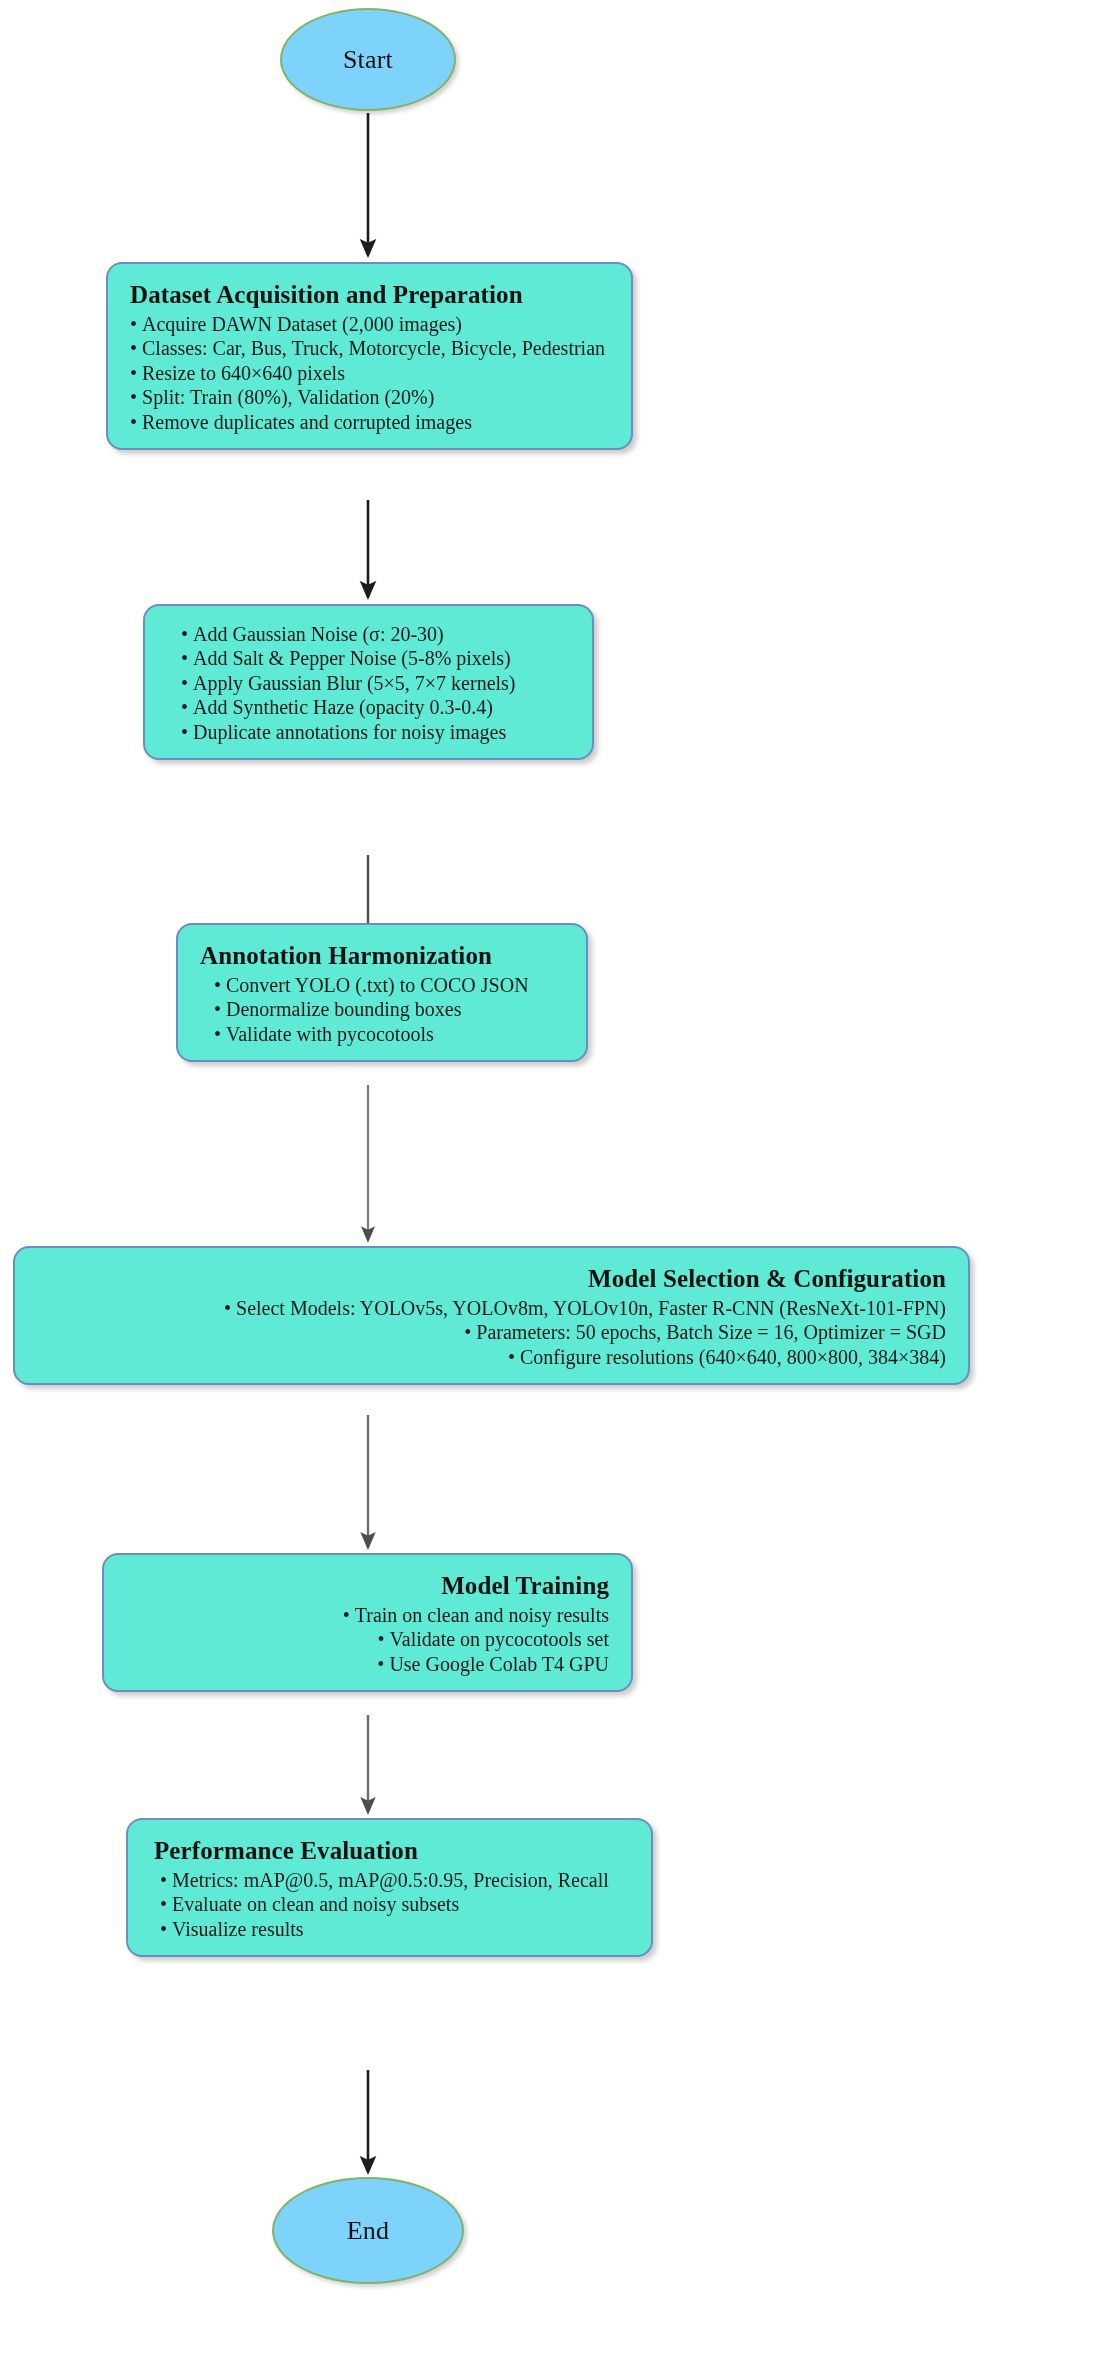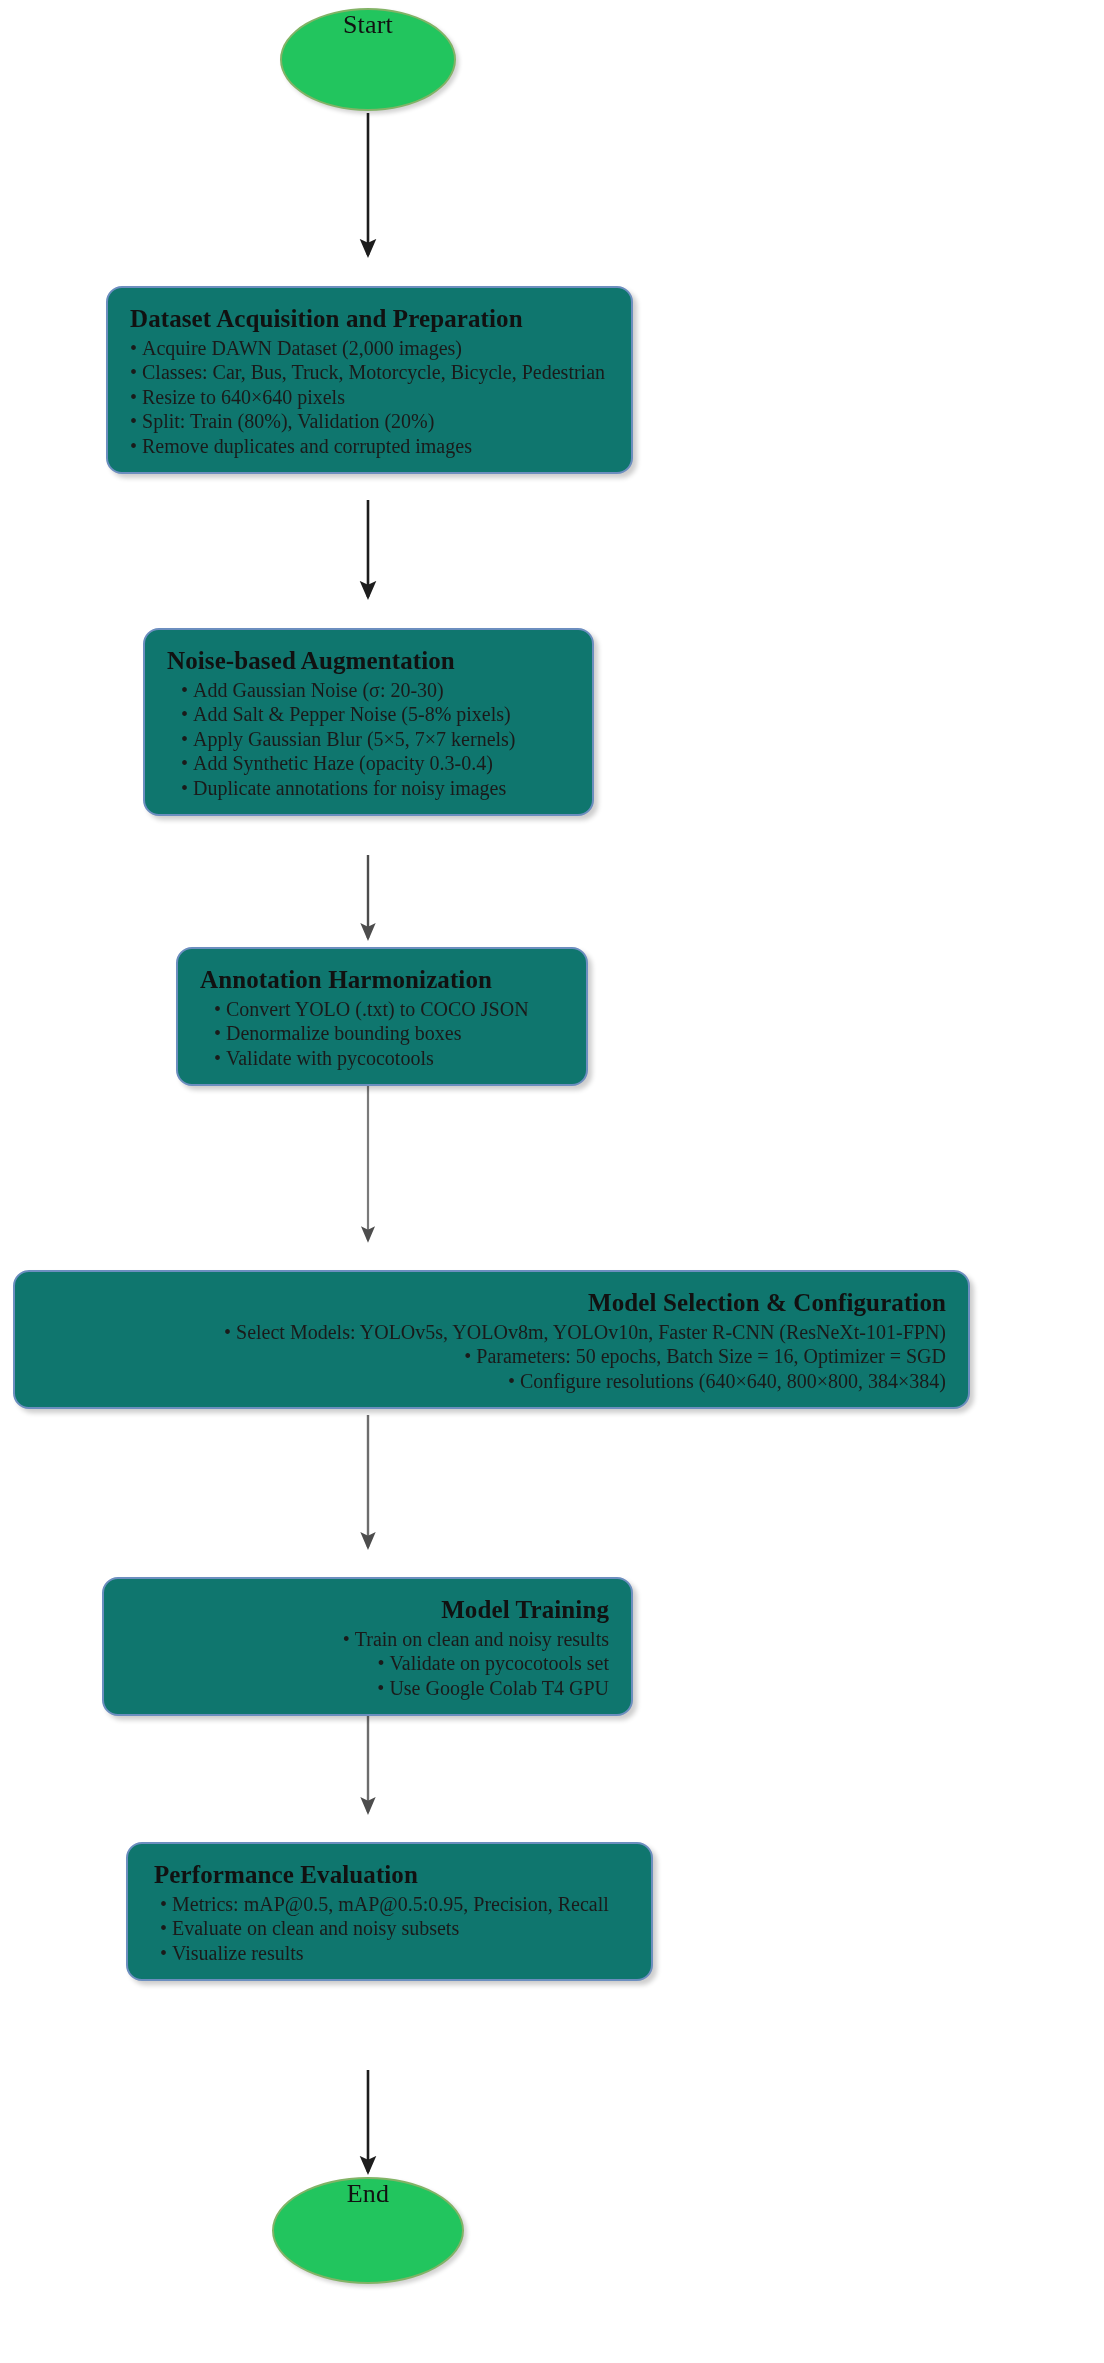--- a/index.html
+++ b/index.html
@@ -8,36 +8,35 @@
     font-family:"Liberation Serif","DejaVu Serif",serif;
     position:relative;overflow:hidden;
   }
   #canvas{position:absolute;inset:0;}
   svg.edges{position:absolute;left:0;top:0;width:1104px;height:2363px;overflow:visible;}
 
   .node{position:absolute;box-sizing:border-box;}
 
   .terminator{
     border-radius:50%;
-    background:#22c55e;
+    background:#7dd3fc;
     border:2px solid #82b366;
-    display:flex;justify-content:center;
+    display:flex;align-items:center;justify-content:center;
     box-shadow:3px 3px 4px rgba(0,0,0,0.18);
   }
   .terminator .term-label{
     font-size:26px;color:#111;letter-spacing:.2px;
   }
 
   .process{
-    background:#0f766e;
+    background:#5eead4;
     border:2px solid #6c8ebf;
     border-radius:16px;
     box-shadow:4px 4px 5px rgba(0,0,0,0.20);
     padding:16px 22px 14px 22px;
-    margin-top:24px;
   }
   .process .title{
     font-weight:bold;font-size:25px;color:#111;
     line-height:1.16;margin-bottom:3px;letter-spacing:.1px;
   }
   .process ul{
     list-style:none;margin:0;padding:0;
   }
   .process li{
     font-size:20px;color:#1a1a1a;line-height:1.22;
@@ -80,21 +79,20 @@
     <ul>
       <li><span class="b">•</span><span>Acquire DAWN Dataset (2,000 images)</span></li>
       <li><span class="b">•</span><span>Classes: Car, Bus, Truck, Motorcycle, Bicycle, Pedestrian</span></li>
       <li><span class="b">•</span><span>Resize to 640×640 pixels</span></li>
       <li><span class="b">•</span><span>Split: Train (80%), Validation (20%)</span></li>
       <li><span class="b">•</span><span>Remove duplicates and corrupted images</span></li>
     </ul>
   </div>
 
   <div class="node process indent-1" style="left:143px;top:604px;width:451px;min-height:112px;">
-    <div class="title">Noise-based Augmentation</div>
     <ul>
       <li><span class="b">•</span><span>Add Gaussian Noise (σ: 20-30)</span></li>
       <li><span class="b">•</span><span>Add Salt &amp; Pepper Noise (5-8% pixels)</span></li>
       <li><span class="b">•</span><span>Apply Gaussian Blur (5×5, 7×7 kernels)</span></li>
       <li><span class="b">•</span><span>Add Synthetic Haze (opacity 0.3-0.4)</span></li>
       <li><span class="b">•</span><span>Duplicate annotations for noisy images</span></li>
     </ul>
   </div>
 
   <div class="node process indent-1" style="left:176px;top:923px;width:412px;min-height:112px;">

